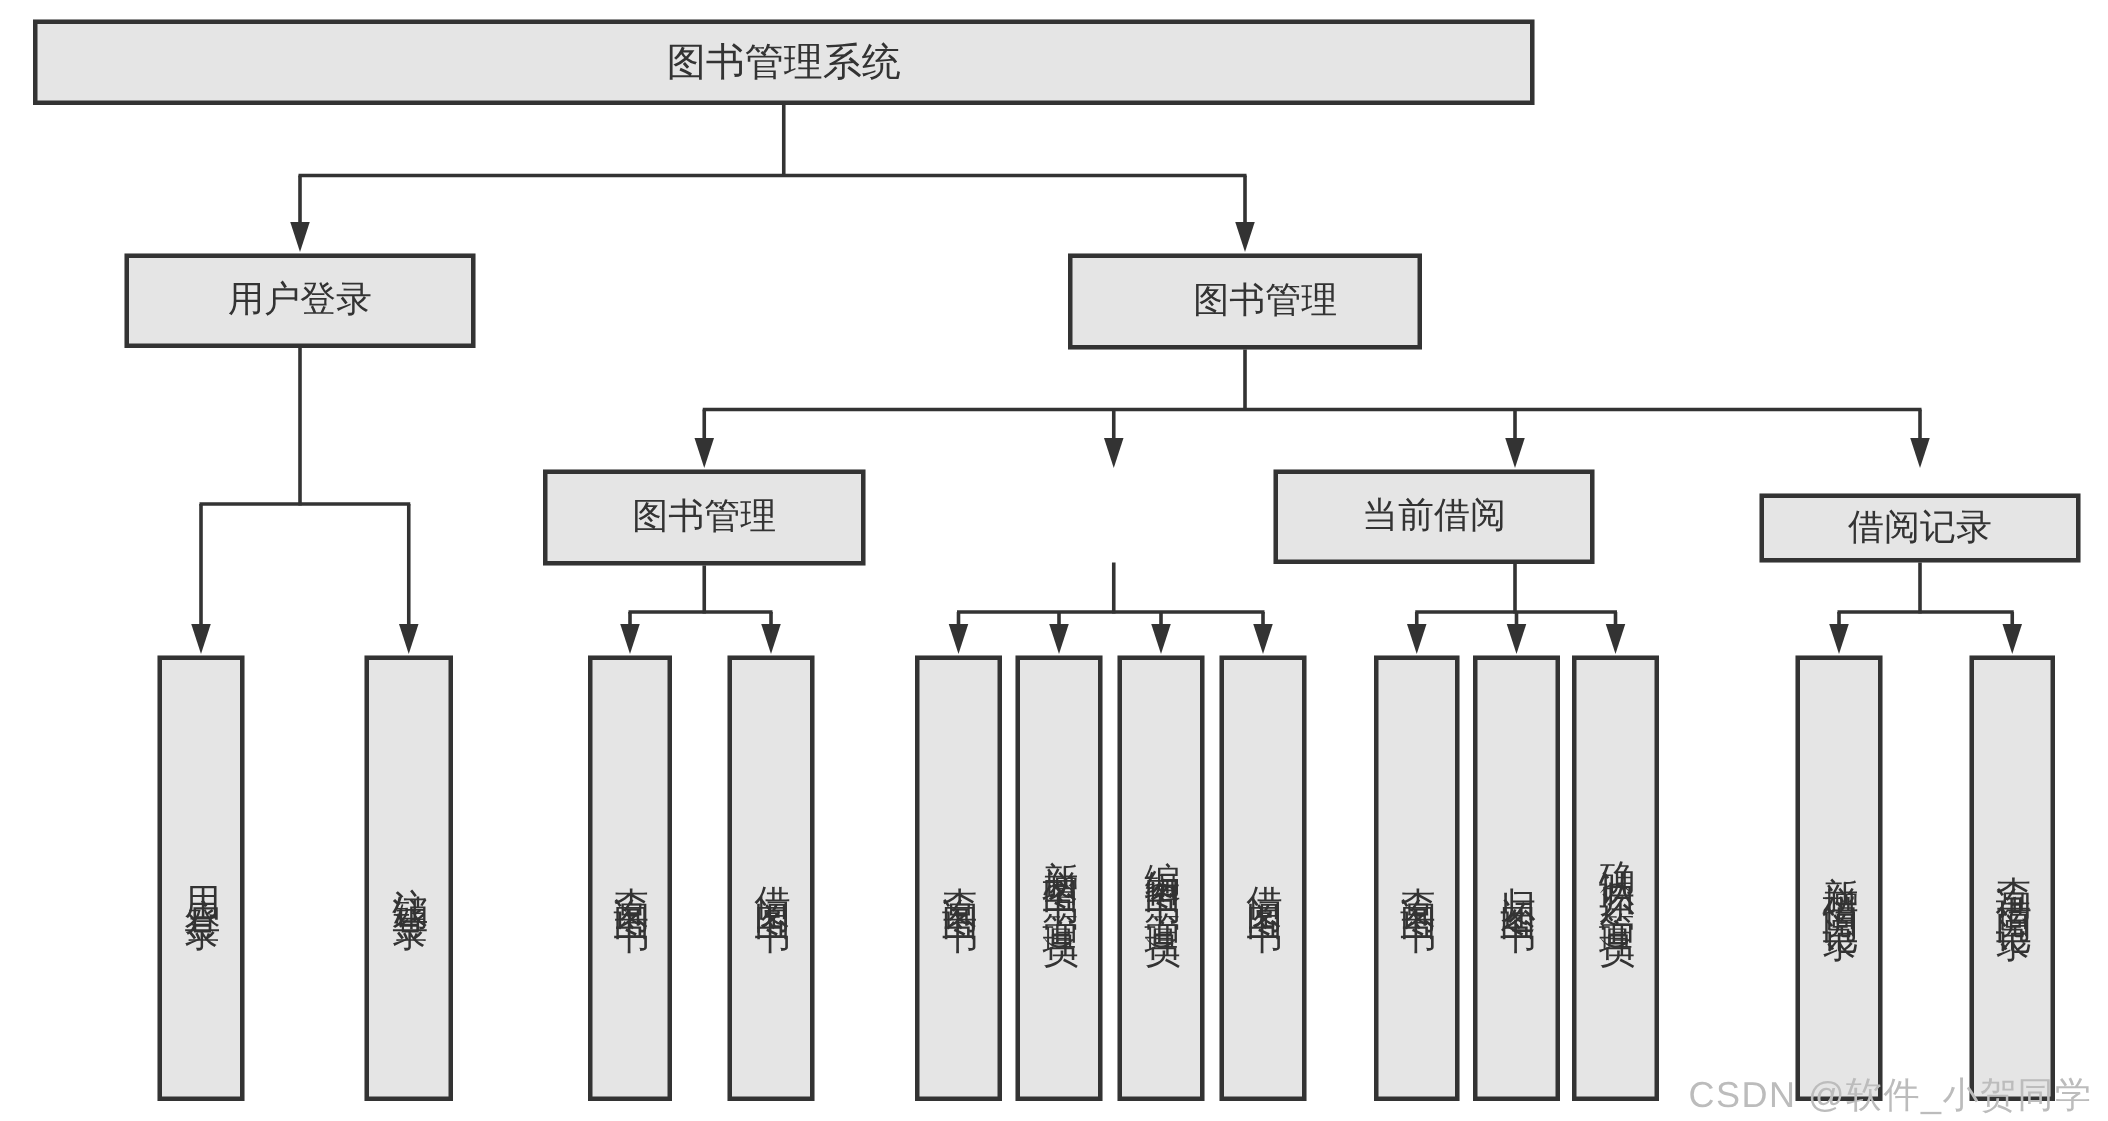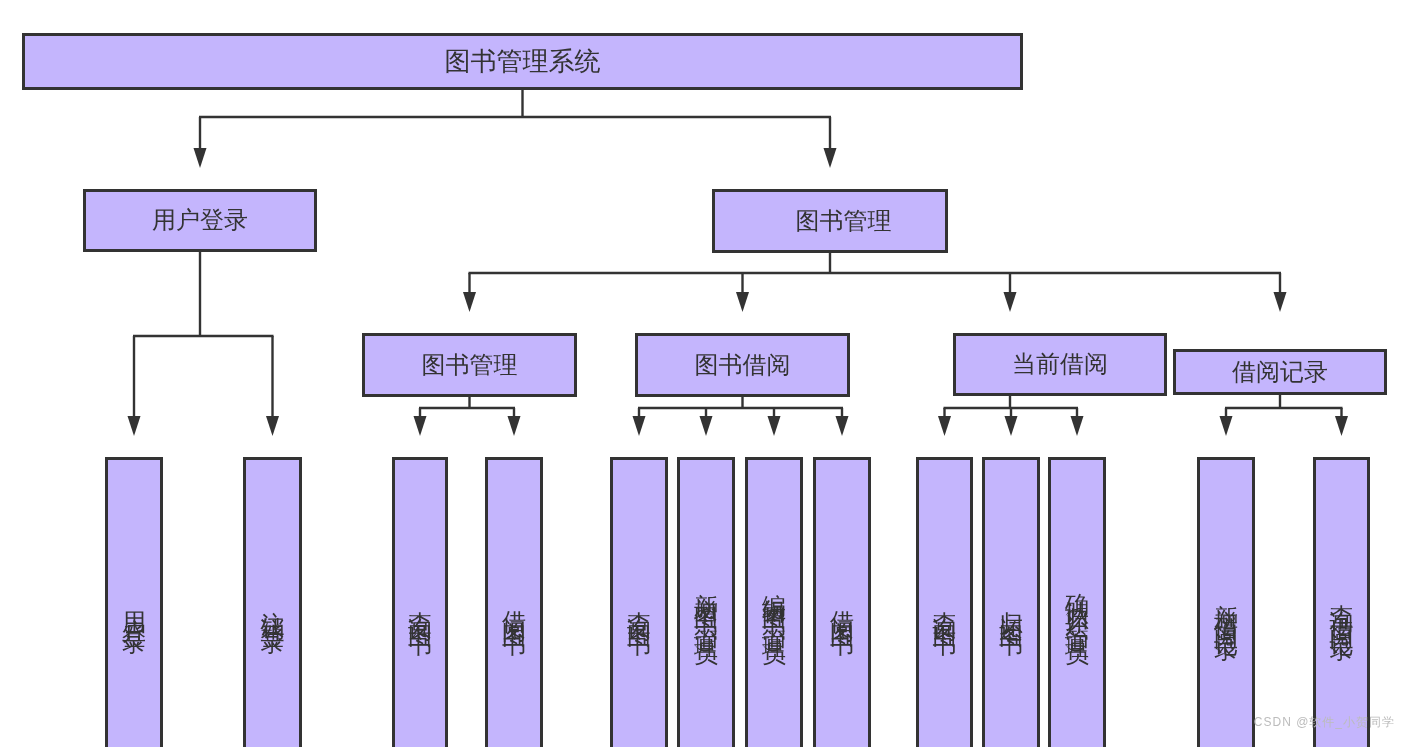--- a/index.html
+++ b/index.html
@@ -1,36 +1,36 @@
 <!DOCTYPE html>
 <html><head>
 <meta charset="utf-8">
 <style>
   html,body{margin:0;padding:0;background:#ffffff;}
   body{font-family:"Liberation Sans","DejaVu Sans",sans-serif;}
   #canvas{position:relative;width:1405px;height:747px;background:#ffffff;overflow:hidden;}
   #connector-layer{position:absolute;left:0;top:0;width:1405px;height:747px;pointer-events:none;}
   .node{
     position:absolute;box-sizing:border-box;
-    border:3px solid #333333;background:#c4b5fd;color:#333333;
+    border:3px solid #333333;background:#e5e5e5;color:#333333;
     display:flex;align-items:center;justify-content:center;
-    text-align:center;line-height:1.1;white-space:nowrap;margin-top:20px;
+    text-align:center;line-height:1.1;white-space:nowrap;
   }
   .node.root{font-size:26px;}
   .node.branch{font-size:24px;}
   .node.leaf{
     font-size:24px;
     writing-mode:vertical-rl;
     letter-spacing:7px;
     line-height:1;
     white-space:normal;
   }
   #watermark{
     position:absolute;right:10px;top:714px;
-    font-size:12px;color:#bcbcbc;letter-spacing:1px;
+    font-size:24px;color:#bcbcbc;letter-spacing:1px;
     user-select:none;
   }
 </style>
 </head>
 <body>
 
 <div id="canvas">
   <svg id="connector-layer" xmlns="http://www.w3.org/2000/svg" width="1405" height="747" viewBox="0 0 1405 747">
       <line x1="522.5" y1="68" x2="522.5" y2="118" stroke="#333333" stroke-width="2.4"></line>
       <line x1="199" y1="117" x2="831" y2="117" stroke="#333333" stroke-width="2.4"></line>
@@ -83,22 +83,21 @@
       <line x1="1226" y1="408" x2="1226" y2="421" stroke="#333333" stroke-width="2.4"></line>
       <path d="M 1226 436 L 1219.5 416 L 1232.5 416 Z" fill="#333333"></path>
       <line x1="1341.5" y1="408" x2="1341.5" y2="421" stroke="#333333" stroke-width="2.4"></line>
       <path d="M 1341.5 436 L 1335 416 L 1348 416 Z" fill="#333333"></path>
     </svg>
 
   <div class="node root" style="left: 22px; top: 13px; width: 1001px; height: 57px; border-color: rgb(51, 51, 51); color: rgb(51, 51, 51);">图书管理系统</div>
   <div class="node branch" style="left: 83px; top: 169px; width: 234px; height: 63px; border-color: rgb(51, 51, 51); color: rgb(51, 51, 51);">用户登录</div>
   <div class="node branch" style="left: 712px; top: 169px; width: 236px; height: 64px; border-color: rgb(51, 51, 51); color: rgb(51, 51, 51); padding-left: 27px;">图书管理</div>
   <div class="node branch" style="left: 362px; top: 313px; width: 215px; height: 64px; border-color: rgb(51, 51, 51); color: rgb(51, 51, 51);">图书管理</div>
-  <div class="node branch" style="left: 635px; top: 313px; width: 215px; height: 64px; border-color: rgb(51, 51, 51); color: rgb(51, 51, 51);">图书借阅</div>
-  <div class="node branch" style="left: 953px; top: 313px; width: 214px; height: 63px; border-color: rgb(51, 51, 51); color: rgb(51, 51, 51);">当前借阅</div>
+  <div class="node branch" style="left: 849px; top: 313px; width: 214px; height: 63px; border-color: rgb(51, 51, 51); color: rgb(51, 51, 51);">当前借阅</div>
   <div class="node branch" style="left: 1173px; top: 329px; width: 214px; height: 46px; border-color: rgb(51, 51, 51); color: rgb(51, 51, 51); text-align: center;">借阅记录</div>
   <div class="node leaf" style="left: 105px; top: 437px; width: 58px; height: 297px; border-color: rgb(51, 51, 51); color: rgb(51, 51, 51);">用户登录</div>
   <div class="node leaf" style="left: 243px; top: 437px; width: 59px; height: 297px; border-color: rgb(51, 51, 51); color: rgb(51, 51, 51);">注销登录</div>
   <div class="node leaf" style="left: 392px; top: 437px; width: 56px; height: 297px; border-color: rgb(51, 51, 51); color: rgb(51, 51, 51);">查询图书</div>
   <div class="node leaf" style="left: 485px; top: 437px; width: 58px; height: 297px; border-color: rgb(51, 51, 51); color: rgb(51, 51, 51);">借阅图书</div>
   <div class="node leaf" style="left: 610px; top: 437px; width: 58px; height: 297px; border-color: rgb(51, 51, 51); color: rgb(51, 51, 51);">查询图书</div>
   <div class="node leaf" style="left: 677px; top: 437px; width: 58px; height: 297px; border-color: rgb(51, 51, 51); color: rgb(51, 51, 51);">新增图书（管理员）</div>
   <div class="node leaf" style="left: 745px; top: 437px; width: 58px; height: 297px; border-color: rgb(51, 51, 51); color: rgb(51, 51, 51);">编辑图书（管理员）</div>
   <div class="node leaf" style="left: 813px; top: 437px; width: 58px; height: 297px; border-color: rgb(51, 51, 51); color: rgb(51, 51, 51);">借阅图书</div>
   <div class="node leaf" style="left: 916px; top: 437px; width: 57px; height: 297px; border-color: rgb(51, 51, 51); color: rgb(51, 51, 51);">查询图书</div>

